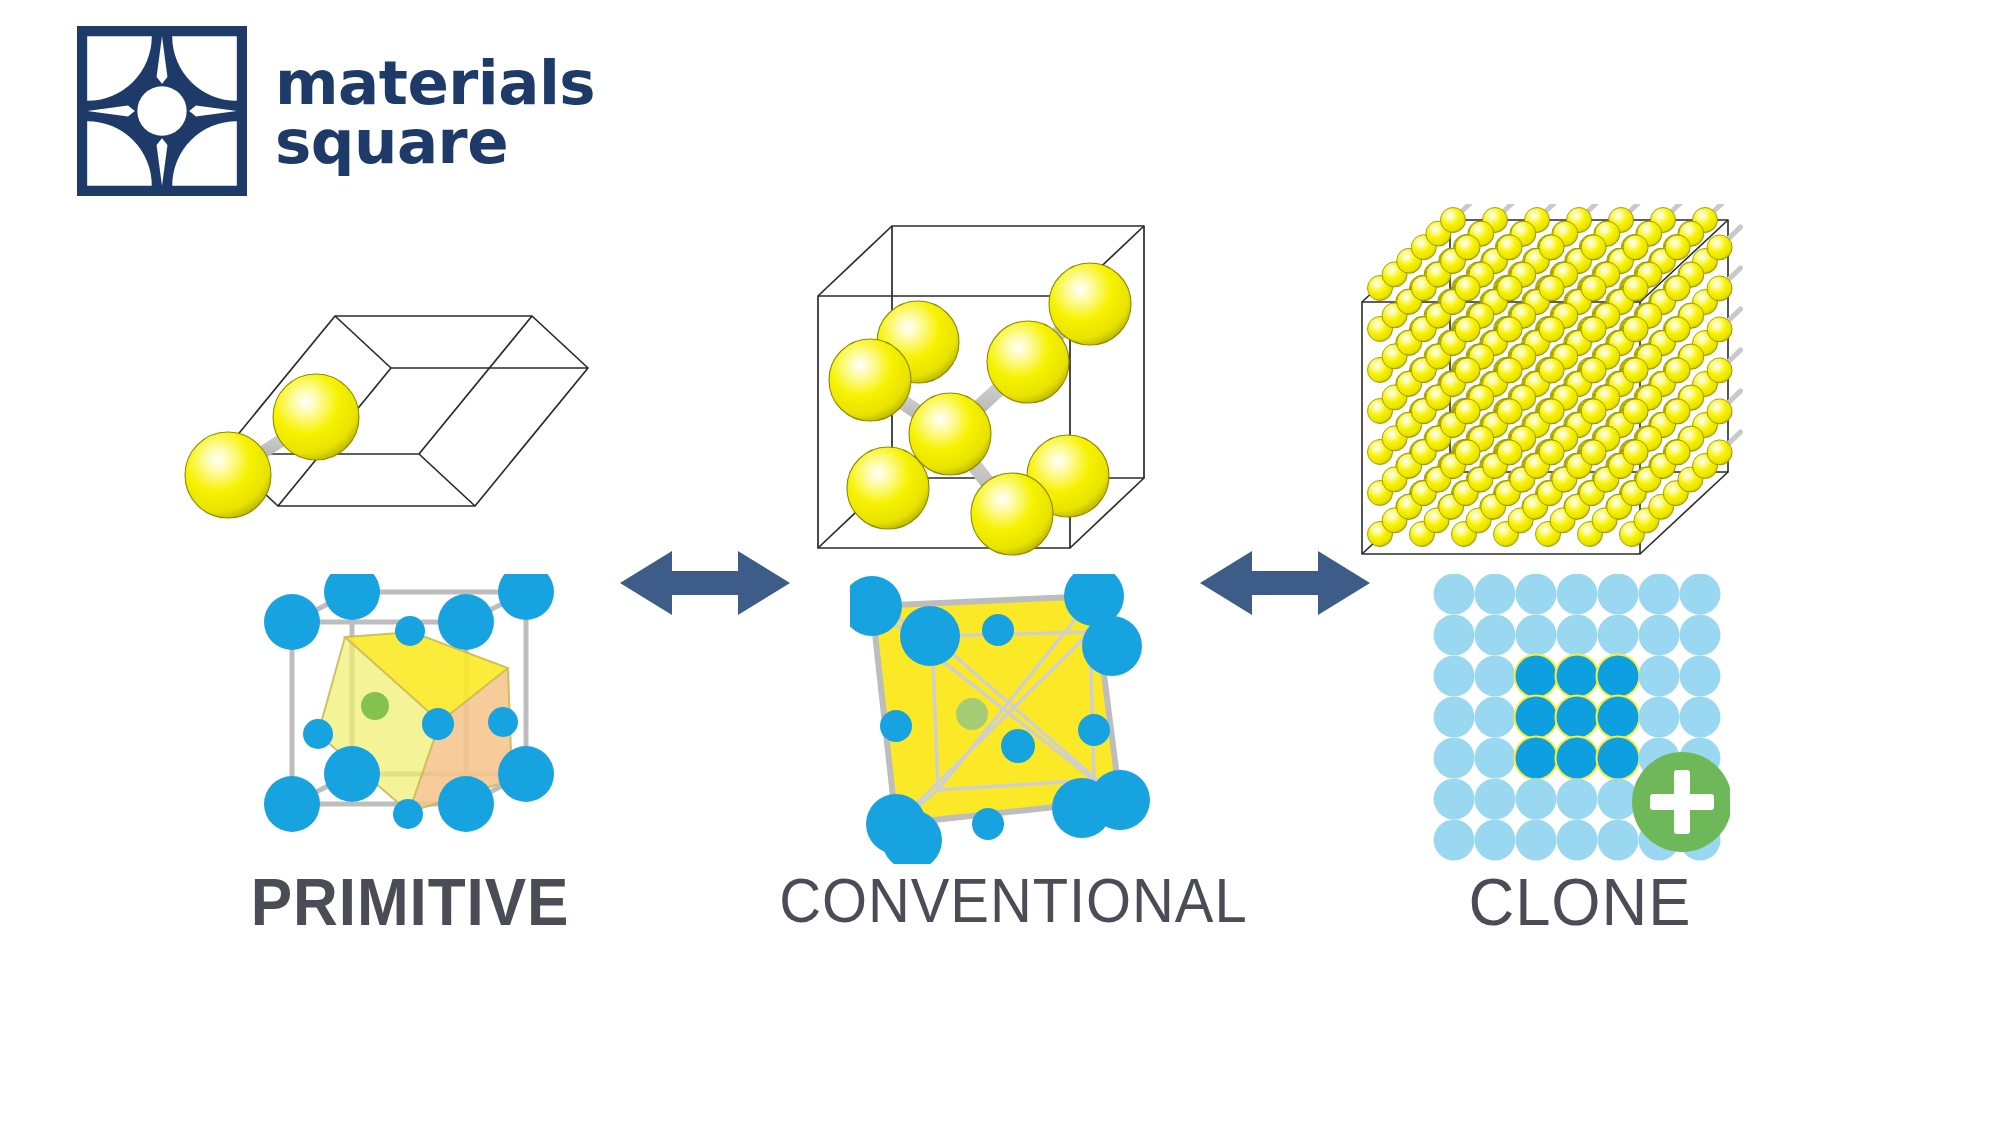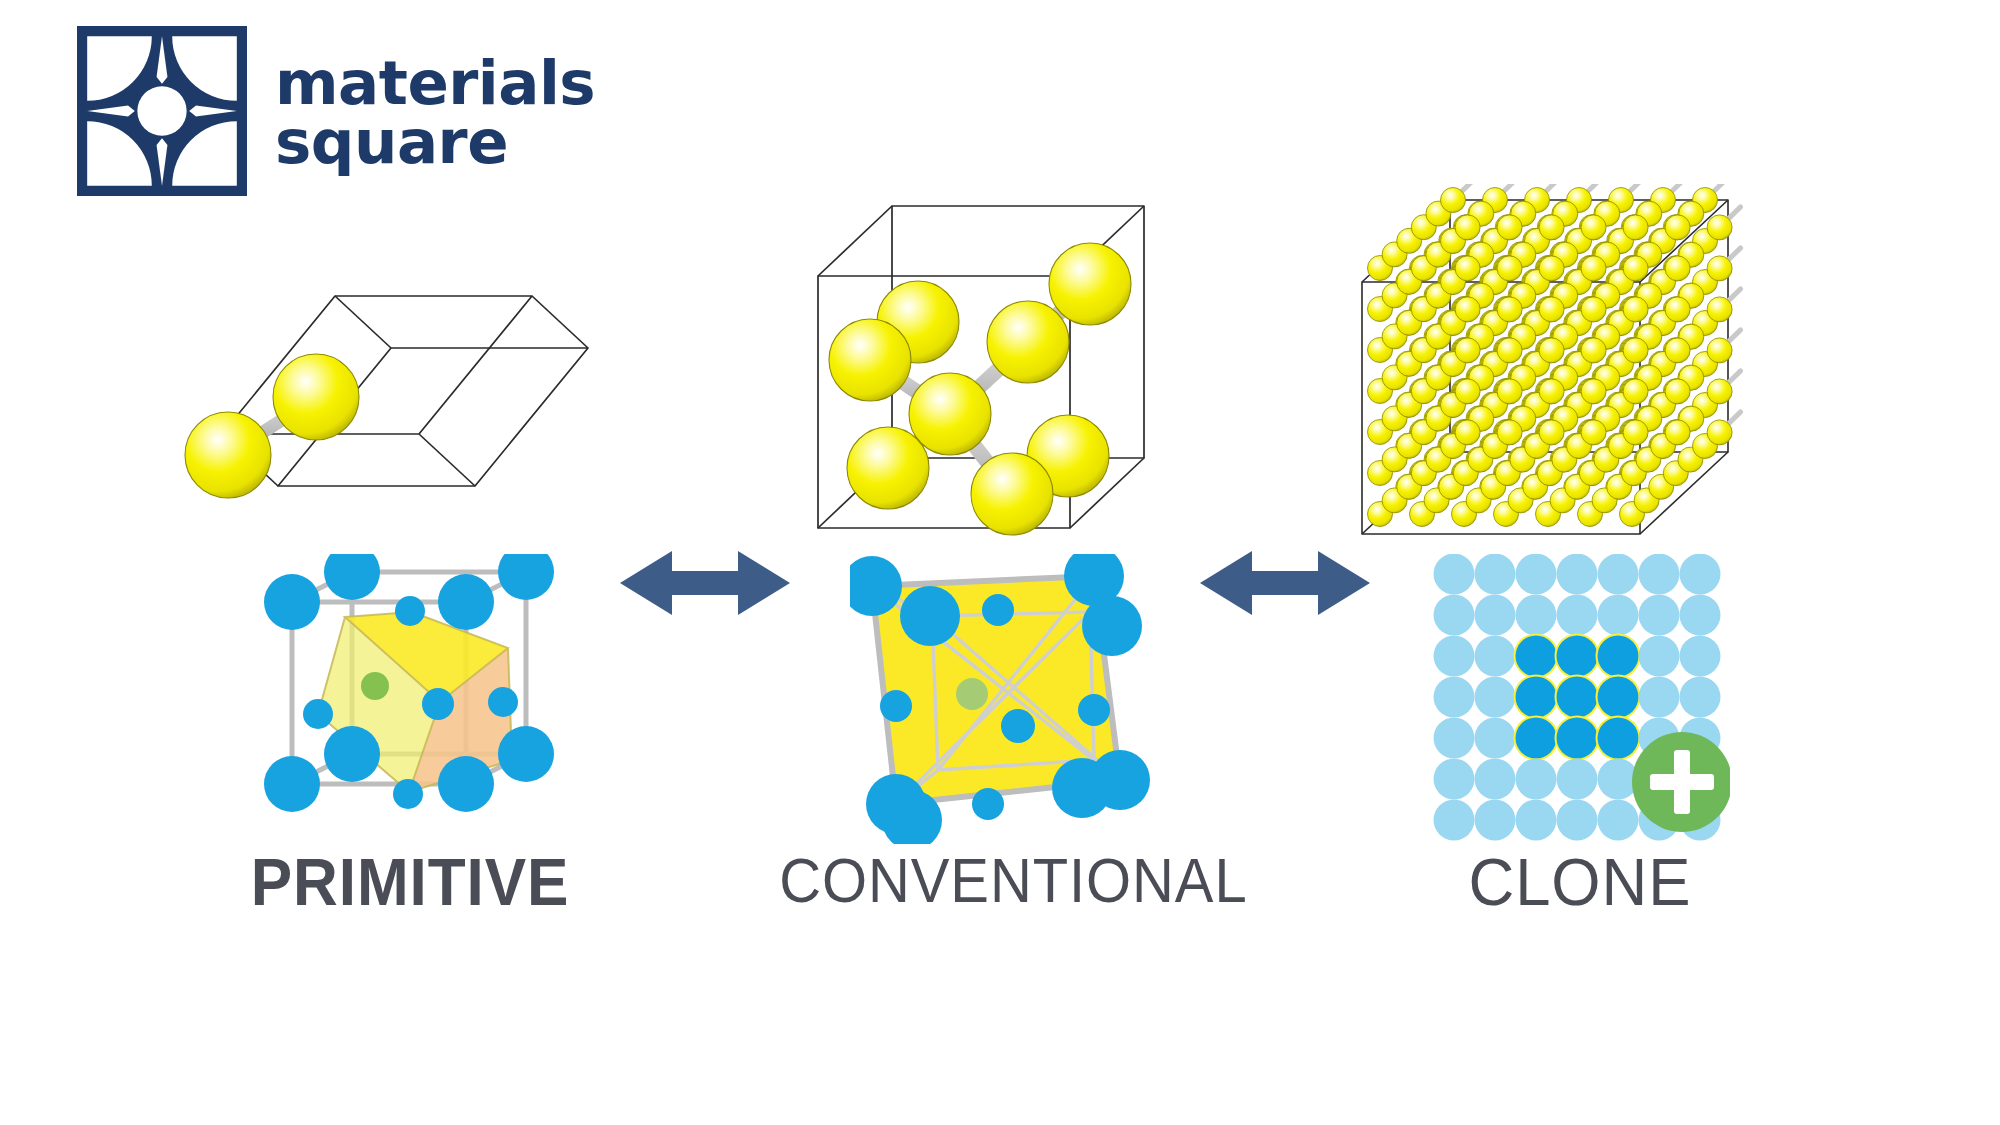--- a/index.html
+++ b/index.html
@@ -51,21 +51,21 @@
     font-weight: 700;
     font-size: 61px;
     letter-spacing: -0.5px;
     color: #1d3a68;
   }
 
   
   .columns {
     position: absolute;
     left: 0;
-    top: 184px;
+    top: 204px;
     width: 2000px;
     height: 860px;
   }
   .col {
     position: absolute;
     top: 0;
     width: 480px;
     height: 860px;
   }
   .col-primitive    { left: 170px; }

